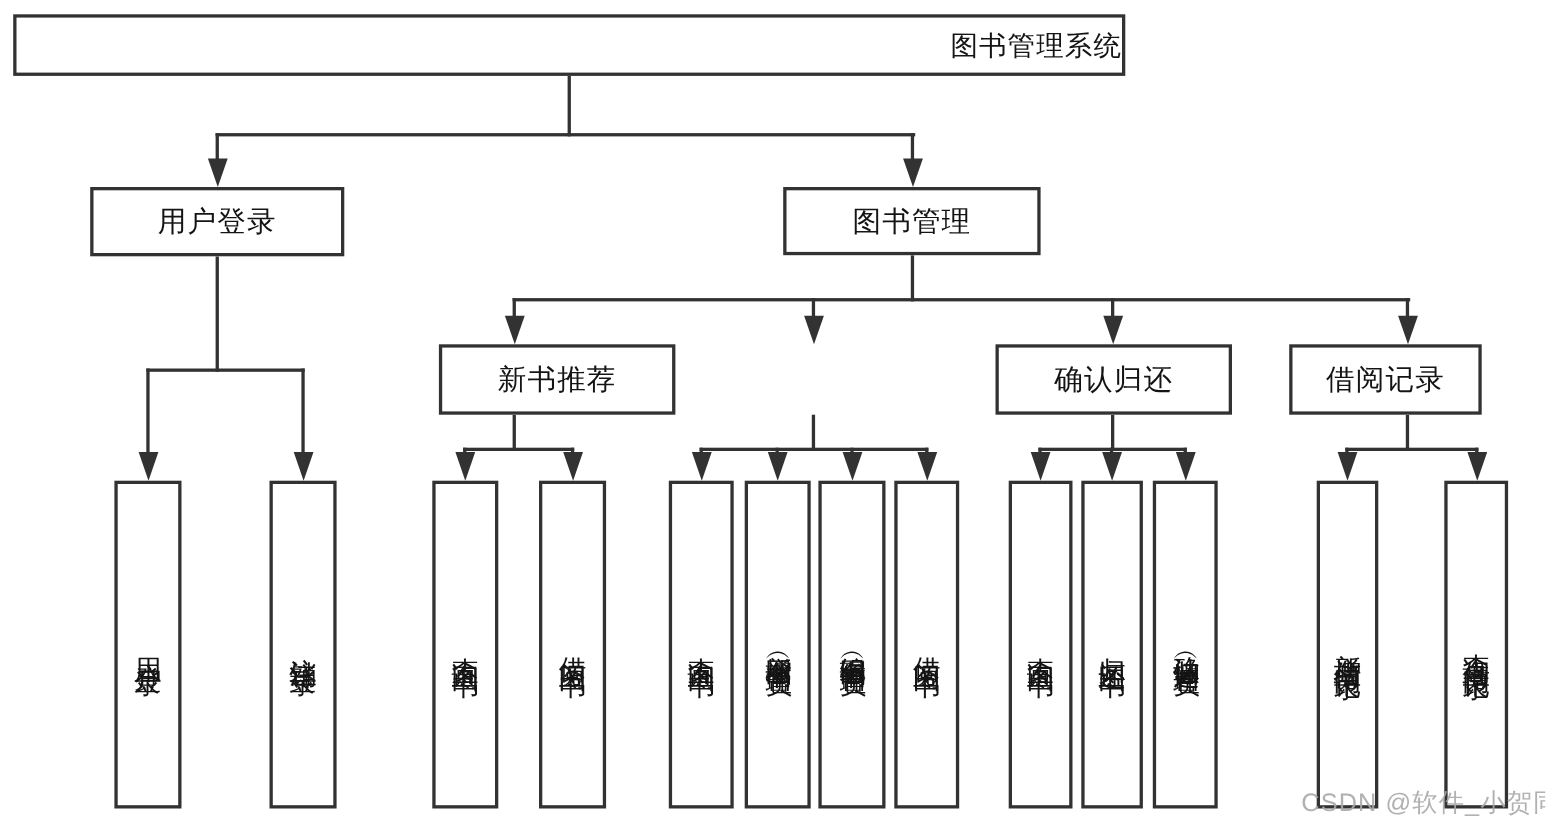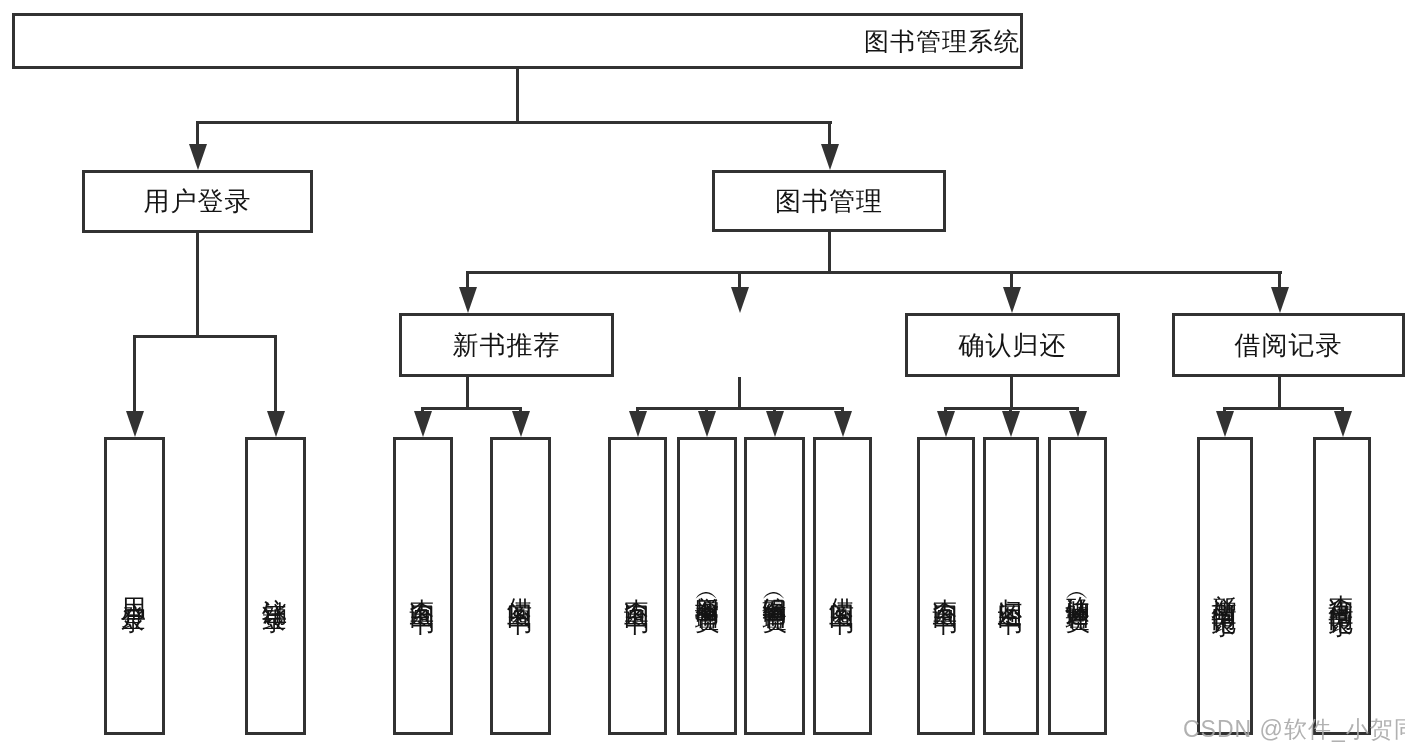--- a/index.html
+++ b/index.html
@@ -79,21 +79,21 @@
   <div class="arw" style="left:731px; top:287px;"></div>
   <div class="arw" style="left:1003px; top:287px;"></div>
   <div class="arw" style="left:1271px; top:287px;"></div>
 
   <div class="node" style="left:360px; top:313px; width:215px; height:64px;margin-left:39px;">
     <span>新书推荐</span>
   </div>
   <div class="node" style="left:905px; top:313px; width:215px; height:64px;">
     <span>确认归还</span>
   </div>
-  <div class="node" style="left:1172px; top:313px; width:233px; height:64px;">
+  <div class="node" style="left:1172px; top:313px; width:175px; height:64px;">
     <span>借阅记录</span>
   </div>
 
   <div class="v" style="left:466px; top:377px; height:33px;"></div>
   <div class="h" style="left:421px; top:407px; width:101px;"></div>
   <div class="v" style="left:421px; top:407px; height:12px;"></div>
   <div class="v" style="left:519px; top:407px; height:12px;"></div>
   <div class="arw" style="left:414px; top:411px;"></div>
   <div class="arw" style="left:512px; top:411px;"></div>
 

